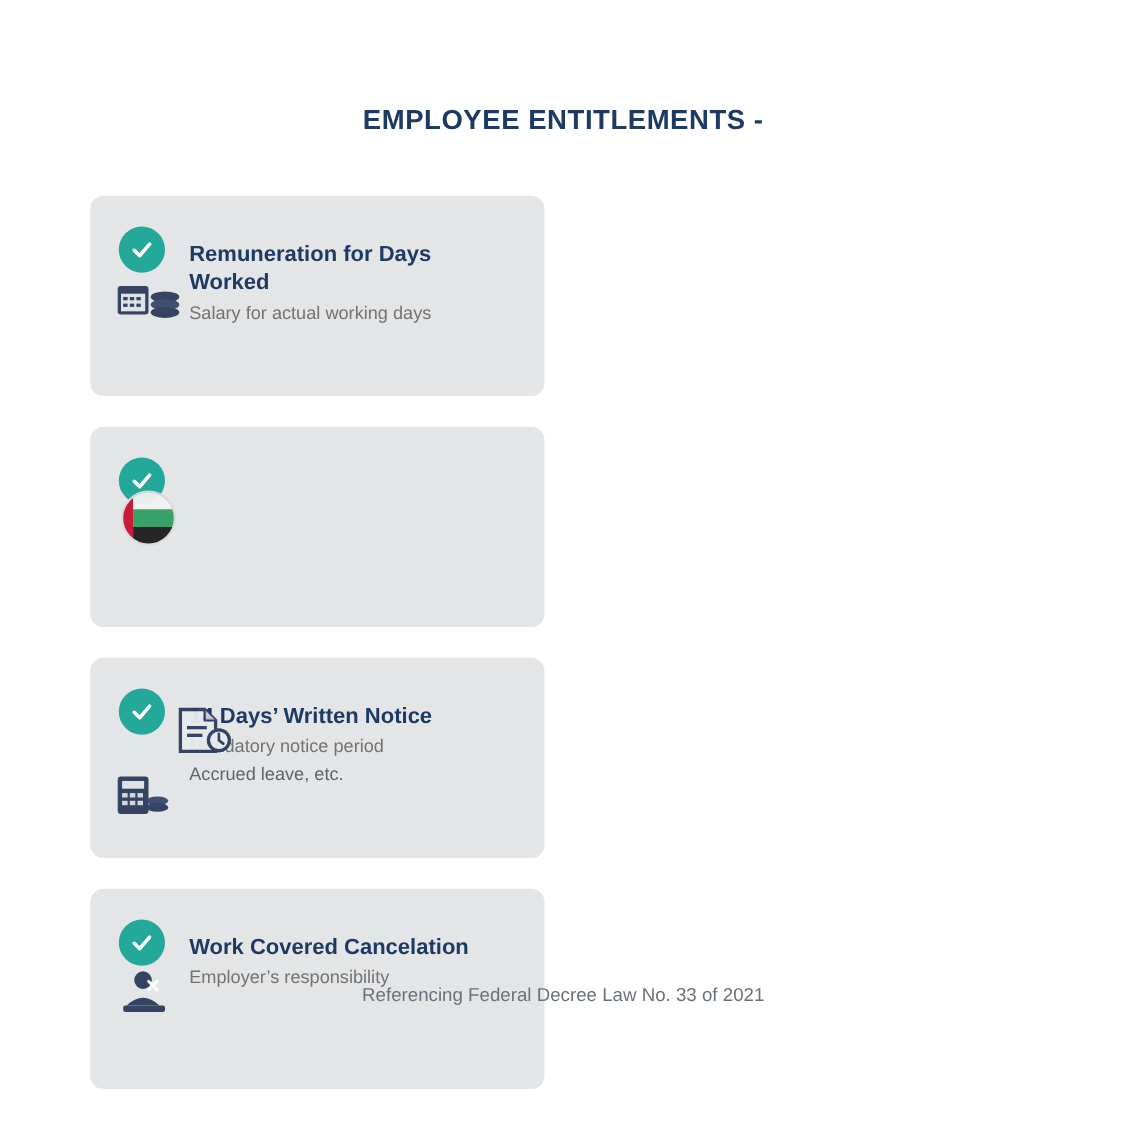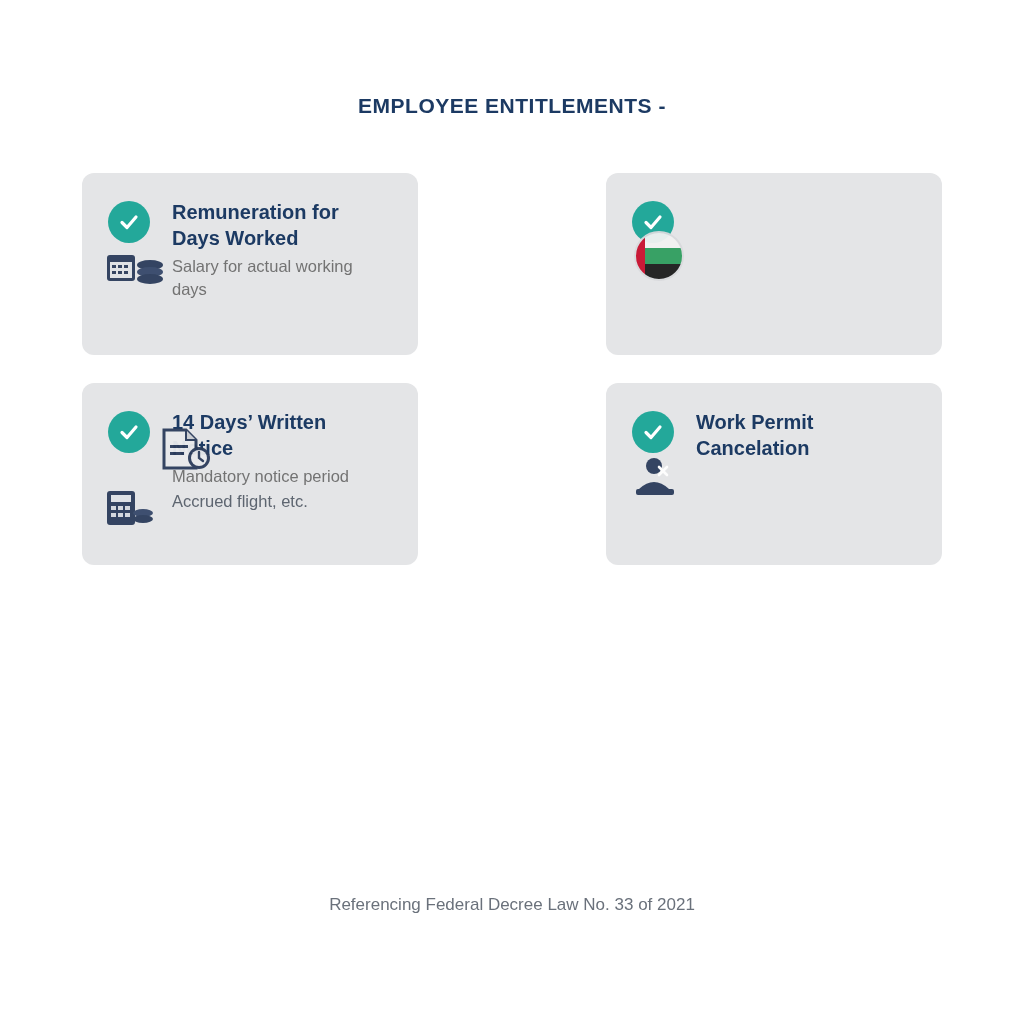--- a/index.html
+++ b/index.html
@@ -20,42 +20,42 @@
     box-sizing: border-box;
     padding: 0;
   }
   .title-block {
     text-align: center;
     padding-top: 92px;
     padding-left: 60px;
     padding-right: 60px;
   }
   .title-line {
-    font-size: 21px;
+    font-size: 25px;
     font-weight: bold;
     color: #1c3a63;
     letter-spacing: 0.5px;
     line-height: 1.36;
   }
   .cards-grid {
     margin-top: 52px;
     padding: 0 82px;
     display: flex;
     flex-wrap: wrap;
     gap: 28px 36px;
     justify-content: space-between;
   }
   .card {
     position: relative;
     box-sizing: border-box;
-    width: 336px;
+    width: 413px;
     min-height: 182px;
     background: #e4e5e7;
     border-radius: 12px;
-    padding: 12px 26px 26px 26px;
+    padding: 26px 26px 26px 26px;
   }
   .check {
     position: absolute;
     top: 28px;
     left: 26px;
     width: 42px;
     height: 42px;
     border-radius: 50%;
     background: #23a89a;
     display: flex;
@@ -195,40 +195,41 @@
           <rect x="5" y="26" width="5" height="4" fill="#ffffff" opacity="0.8"></rect>
           <rect x="12" y="26" width="5" height="4" fill="#ffffff" opacity="0.8"></rect>
           <rect x="19" y="26" width="5" height="4" fill="#ffffff" opacity="0.8"></rect>
           <ellipse cx="37" cy="26" rx="10" ry="4" fill="#36486a"></ellipse>
           <ellipse cx="37" cy="32" rx="10" ry="4" fill="#2b3c5b"></ellipse>
         </svg>
       </span>
       <div class="card-body">
         <p class="card-title">14 Days’ Written Notice</p>
         <p class="card-sub">Mandatory notice period</p>
-        <p class="card-sub2">Accrued flight, etc.</p>
+        <p class="card-sub2">Accrued leave, etc.</p>
       </div>
     </div>
 
     <div class="card">
       <span class="check">
         <svg width="22" height="22" viewBox="0 0 22 22" aria-hidden="true">
           <path d="M4 11.5 L9 16.5 L18 6" fill="none" stroke="#ffffff" stroke-width="3.2" stroke-linecap="round" stroke-linejoin="round"></path>
         </svg>
       </span>
       <span class="deco deco-stamp">
         <svg width="46" height="46" viewBox="0 0 46 46" aria-hidden="true">
           <circle cx="22" cy="13" r="8" fill="#2b3c5b"></circle>
           <path d="M7 36 q15 -14 30 0 z" fill="#2b3c5b"></path>
           <rect x="4" y="36" width="38" height="6" rx="2" fill="#2b3c5b"></rect>
           <path d="M27 14 l8 8 M35 14 l-8 8" stroke="#ffffff" stroke-width="2.6" stroke-linecap="round"></path>
         </svg>
       </span>
       <div class="card-body">
-        <p class="card-title">Work Permit Cancelation</p>
+        <p class="card-title">Work Covered Cancelation</p>
+        <p class="card-sub">Employer’s responsibility</p>
       </div>
     </div>
 
   </div>
 
   <div class="footer-note">Referencing Federal Decree Law No. 33 of 2021</div>
 
 </div>
 
 </body></html>

